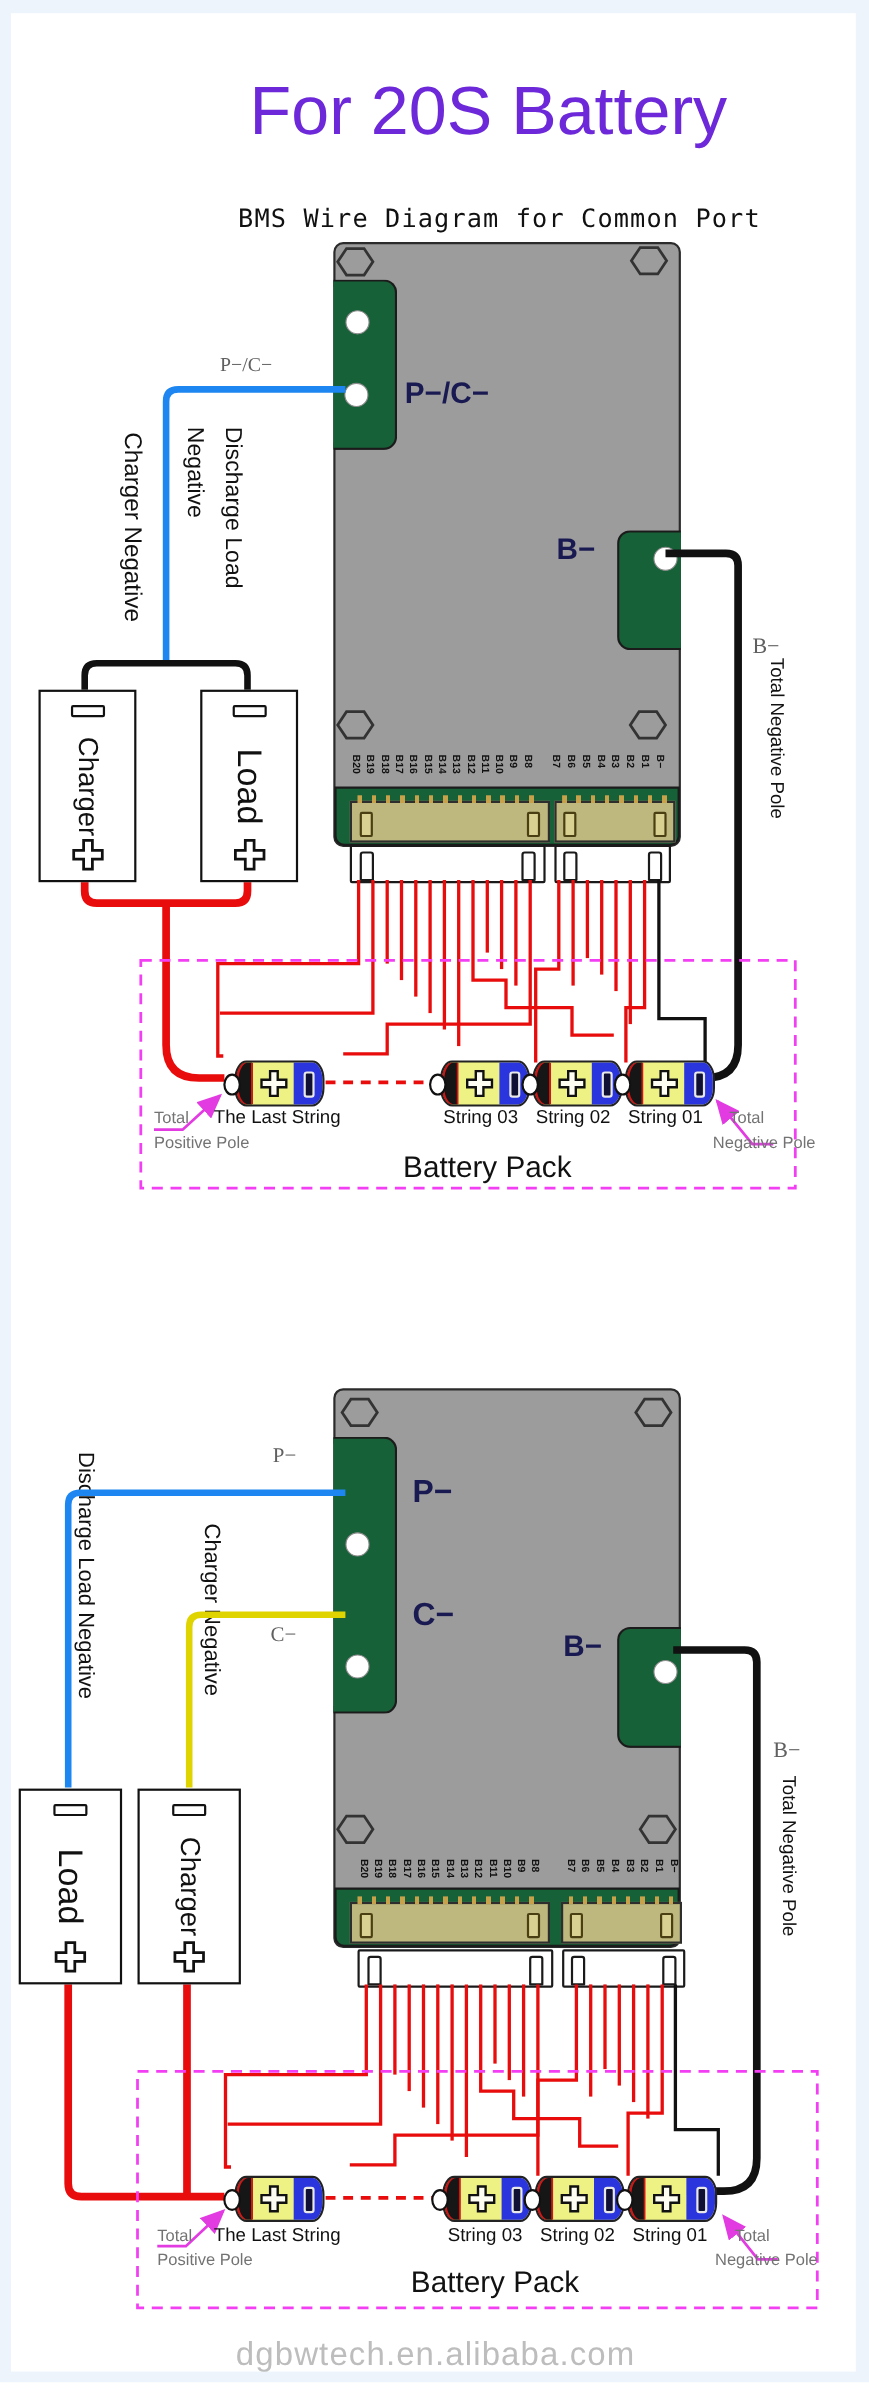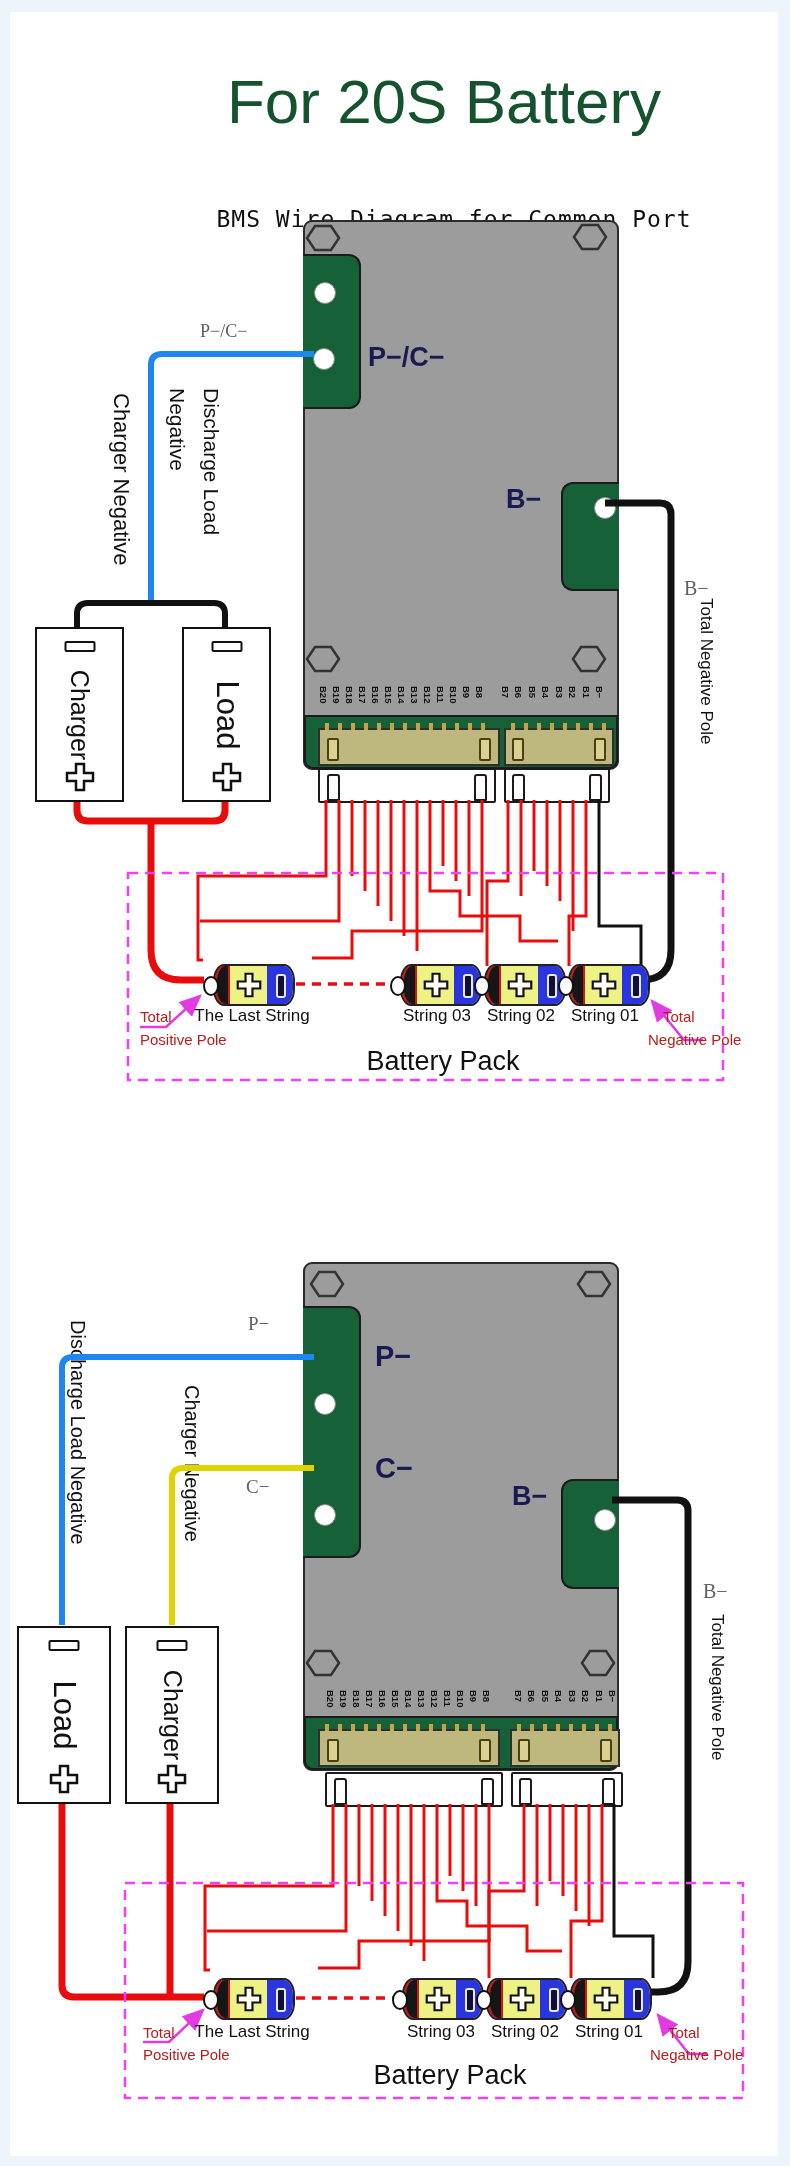--- a/index.html
+++ b/index.html
@@ -1,21 +1,21 @@
 <!DOCTYPE html>
 <html><head>
 <meta charset="utf-8">
 <style>
   html,body{margin:0;padding:0;background:#fff;}
   #stage{position:relative;width:790px;height:2166px;background:#eef4fb;font-family:"Liberation Sans",sans-serif;overflow:hidden;}
   #paper{position:absolute;left:10px;top:12px;right:12px;bottom:10px;background:#ffffff;}
   .abs{position:absolute;}
   .ctr{transform:translateX(-50%);}
-  .title{font-size:62px;color:#14532d;letter-spacing:0px;white-space:nowrap;}
-  .subtitle{font-family:"DejaVu Sans Mono",monospace;font-size:23px;font-weight:500;color:#111;letter-spacing:1px;white-space:nowrap;margin-top:20px;}
+  .title{font-size:62px;color:#6d28d9;letter-spacing:0px;white-space:nowrap;}
+  .subtitle{font-family:"DejaVu Sans Mono",monospace;font-size:23px;font-weight:500;color:#111;letter-spacing:1px;white-space:nowrap;}
   .watermark{font-size:30px;color:#bdbdbd;letter-spacing:1px;white-space:nowrap;}
 
   
   .pcb{background:#9c9c9c;border:2px solid #2b2b2b;border-radius:9px;}
   .gstrip{position:absolute;left:-1px;right:-1px;bottom:-1px;height:50px;background:#176138;border:2px solid #1b1b1b;border-radius:0 0 9px 9px;}
   .port{position:absolute;background:#176138;border:2px solid #1b1b1b;}
   .portL{border-radius:0 12px 12px 0;border-left:none;}
   .portR{border-radius:12px 0 0 12px;border-right:none;}
   .hole{position:absolute;width:20px;height:20px;border-radius:50%;background:#fff;border:1px solid #8a8a8a;}
   .conn{position:absolute;background:#beb87e;border:2px solid #2e2e2e;height:34px;}
@@ -41,21 +41,21 @@
   
   .batt{position:absolute;width:78px;height:38px;display:flex;border:2px solid #222;border-radius:11px/17px;background:#eef285;}
   .batt .nip{position:absolute;left:-12px;top:10px;width:12px;height:16px;background:#fff;border:2px solid #111;border-radius:50%;}
   .batt .cap{width:13px;height:100%;background:#161616;border-right:2px solid #cf1717;border-radius:9px 0 0 9px/15px 0 0 15px;box-shadow:inset 2px 0 0 #cf1717;}
   .batt .yel{flex:1;position:relative;}
   .batt .yel svg{position:absolute;left:50%;top:50%;transform:translate(-50%,-50%);}
   .batt .blu{width:26px;background:#2a35dd;border-radius:0 9px 9px 0/0 15px 15px 0;position:relative;}
   .batt .blu .bar{position:absolute;left:9px;top:8px;width:6px;height:20px;background:#101035;border:2px solid #e8e8e8;border-radius:3px;}
 
   .blabel-sm{position:absolute;font-size:17px;color:#111;white-space:nowrap;}
-  .plabel{position:absolute;font-size:15px;color:#b91c1c;white-space:nowrap;}
+  .plabel{position:absolute;font-size:15px;color:#737373;white-space:nowrap;}
   .packlabel{position:absolute;font-size:27px;color:#111;white-space:nowrap;}
   svg.overlay{position:absolute;left:0;top:0;pointer-events:none;}
 </style>
 </head>
 <body>
 
 <div id="stage">
 <div id="paper"></div>
 
 <div class="abs ctr title" style="left:444px;top:66px;">For 20S Battery</div>
@@ -433,13 +433,14 @@
 <div class="blabel-sm ctr" style="left:252px;top:2022px;">The Last String</div>
 <div class="blabel-sm ctr" style="left:441px;top:2022px;">String 03</div>
 <div class="blabel-sm ctr" style="left:525px;top:2022px;">String 02</div>
 <div class="blabel-sm ctr" style="left:609px;top:2022px;">String 01</div>
 <div class="plabel" style="left:143px;top:2024px;">Total</div>
 <div class="plabel" style="left:143px;top:2046px;">Positive Pole</div>
 <div class="plabel" style="left:668px;top:2024px;">Total</div>
 <div class="plabel" style="left:650px;top:2046px;">Negative Pole</div>
 <div class="packlabel ctr" style="left:450px;top:2060px;">Battery Pack</div>
 
+<div class="abs ctr watermark" style="left:396px;top:2124px;">dgbwtech.en.alibaba.com</div>
 </div>
 
 </body></html>

